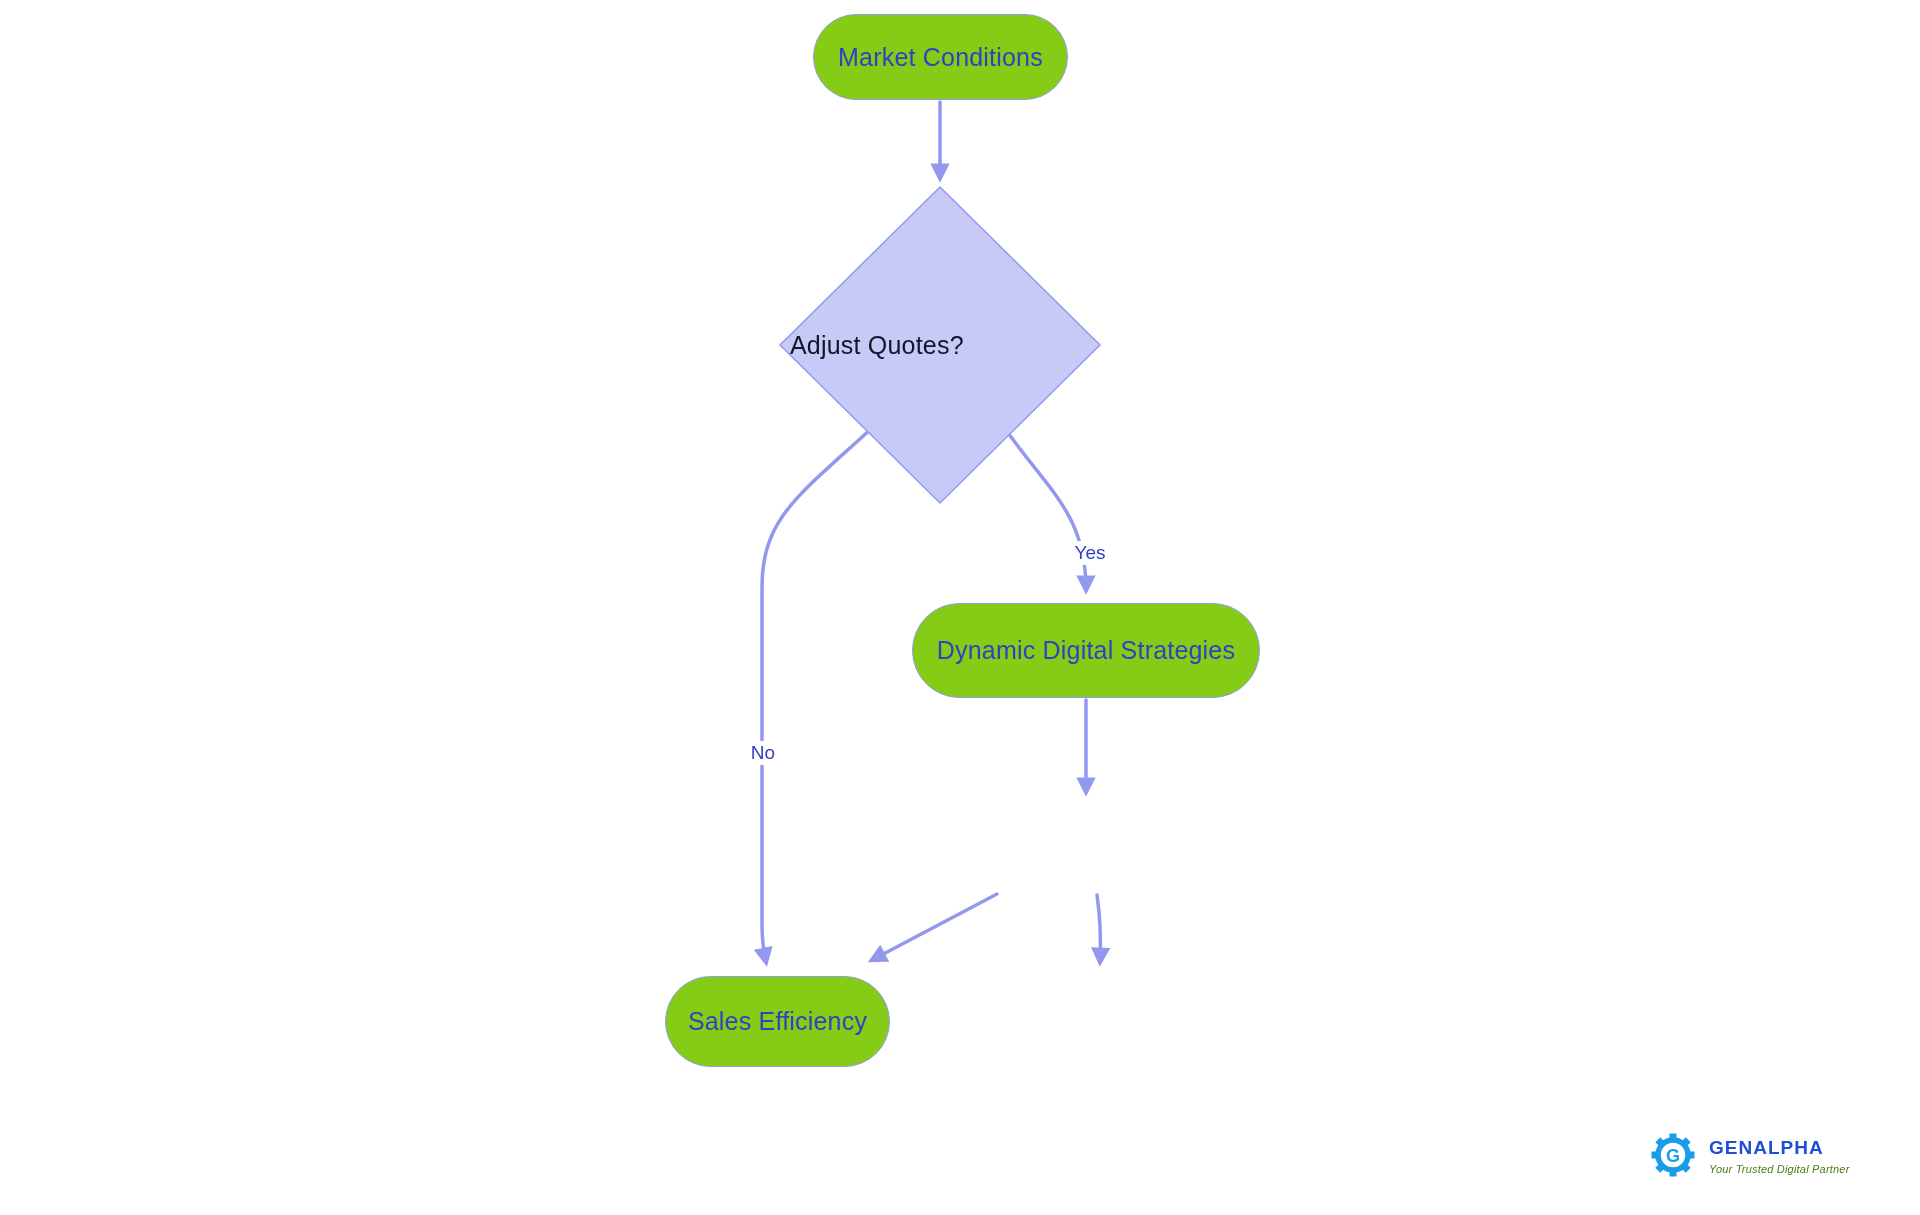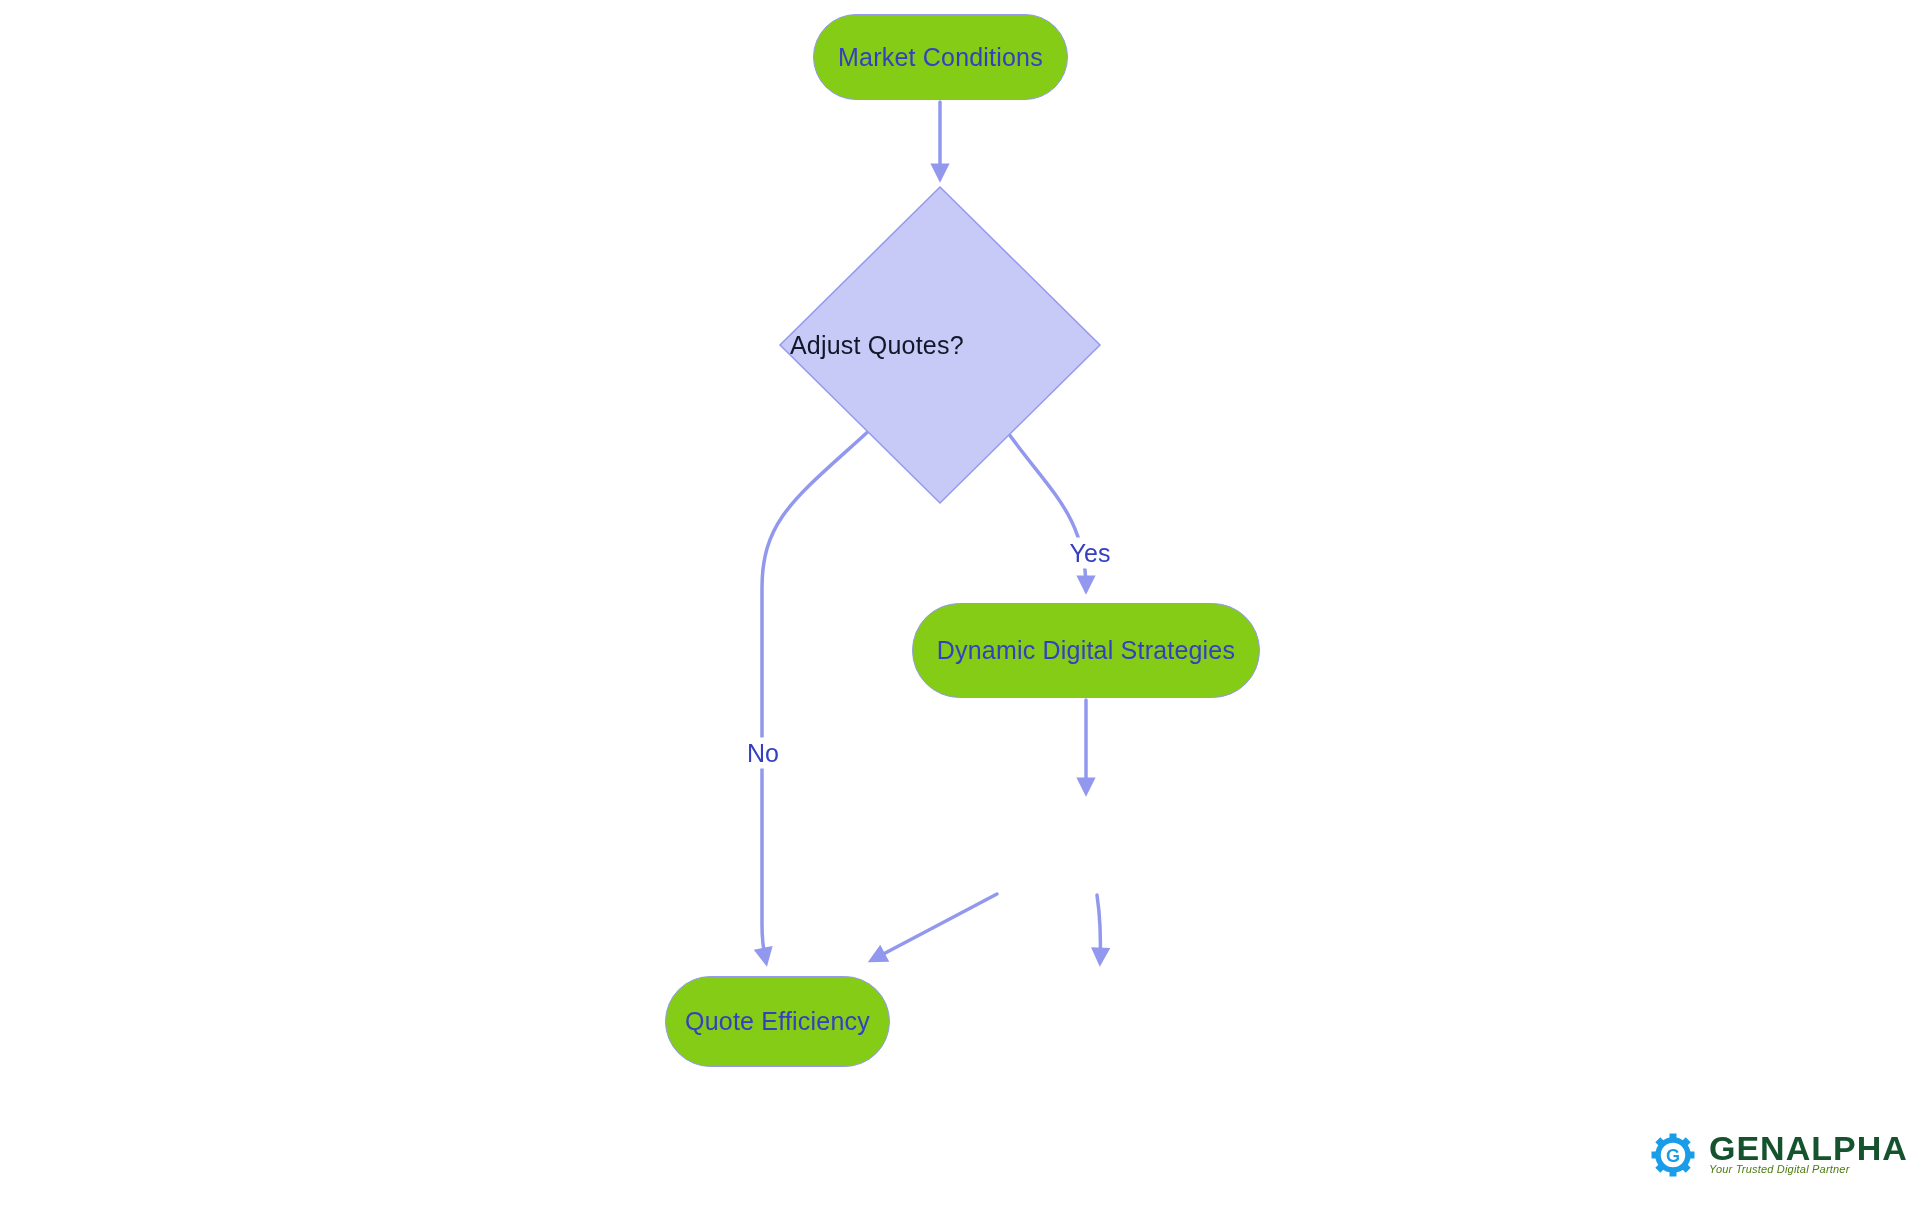--- a/index.html
+++ b/index.html
@@ -46,34 +46,34 @@
     color: #0f172a;
     font-size: 25px;
     letter-spacing: 0.2px;
   }
   .edge-label {
     position: absolute;
     transform: translate(-50%, -50%);
     background: #ffffff;
     padding: 1px 6px;
     color: #3540c1;
-    font-size: 25px;
+    font-size: 19px;
   }
   #lbl-yes { left: 1090px; top: 553px; }
   #lbl-no  { left: 763px;  top: 753px; }
   .logo {
     position: absolute;
     left: 1646px; top: 1128px;
     display: flex;
     align-items: center;
     gap: 9px;
   }
   .logo-name {
-    color: #14532d;
-    font-size: 34px;
+    color: #1d4ed8;
+    font-size: 19px;
     font-weight: bold;
     letter-spacing: 1px;
     line-height: 26px;
   }
   .logo-tagline {
     color: #4d7c0f;
     font-size: 11px;
     font-style: italic;
     margin-top: 2px;
     letter-spacing: 0.2px;
@@ -106,21 +106,21 @@
   </div>
 
   <div class="diamond-label">Adjust Quotes?</div>
 
   <div class="pill" id="n-dynamic">
     <span>Dynamic Digital Strategies</span>
   </div>
 
 
   <div class="pill" id="n-sales">
-    <span>Quote Efficiency</span>
+    <span>Sales Efficiency</span>
   </div>
 
 
   <div class="edge-label" id="lbl-yes">Yes</div>
   <div class="edge-label" id="lbl-no">No</div>
 
   <div class="logo">
     <svg width="54" height="54" viewBox="-27 -27 54 54">
       <g stroke="#1a9de8" fill="none">
         <circle r="15" stroke-width="5.5"></circle>

